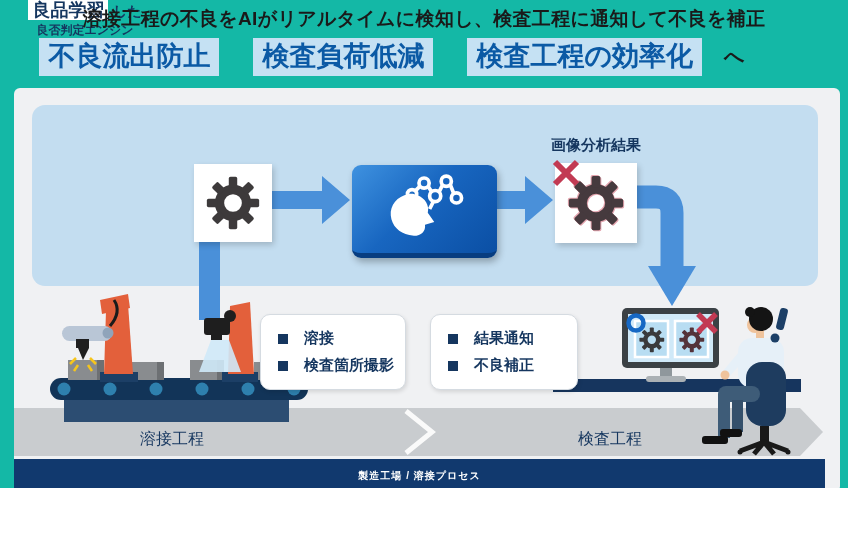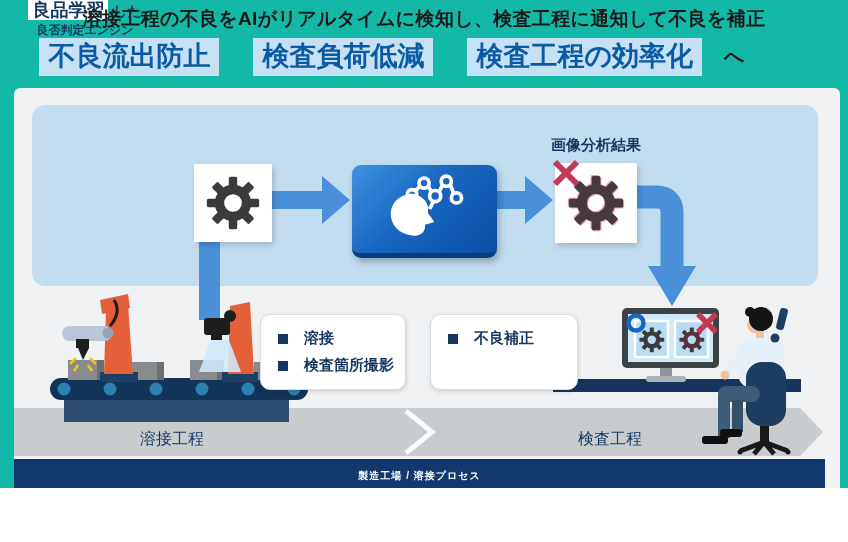--- a/index.html
+++ b/index.html
@@ -257,20 +257,24 @@
       <span class="task-txt">溶接</span>
     </div>
     <div class="task-row">
       <span class="task-sq"></span>
       <span class="task-txt">検査箇所撮影</span>
     </div>
   </div>
   <div class="taskbox taskbox-2">
     <div class="task-row">
       <span class="task-sq"></span>
+      <span class="task-txt">結果通知</span>
+    </div>
+    <div class="task-row">
+      <span class="task-sq"></span>
       <span class="task-txt">不良補正</span>
     </div>
   </div>
 
   <div class="band-label band-left">溶接工程</div>
   <div class="band-label band-right">検査工程</div>
   <div class="navybar">
     <span>製造工場 / 溶接プロセス</span>
   </div>
 

